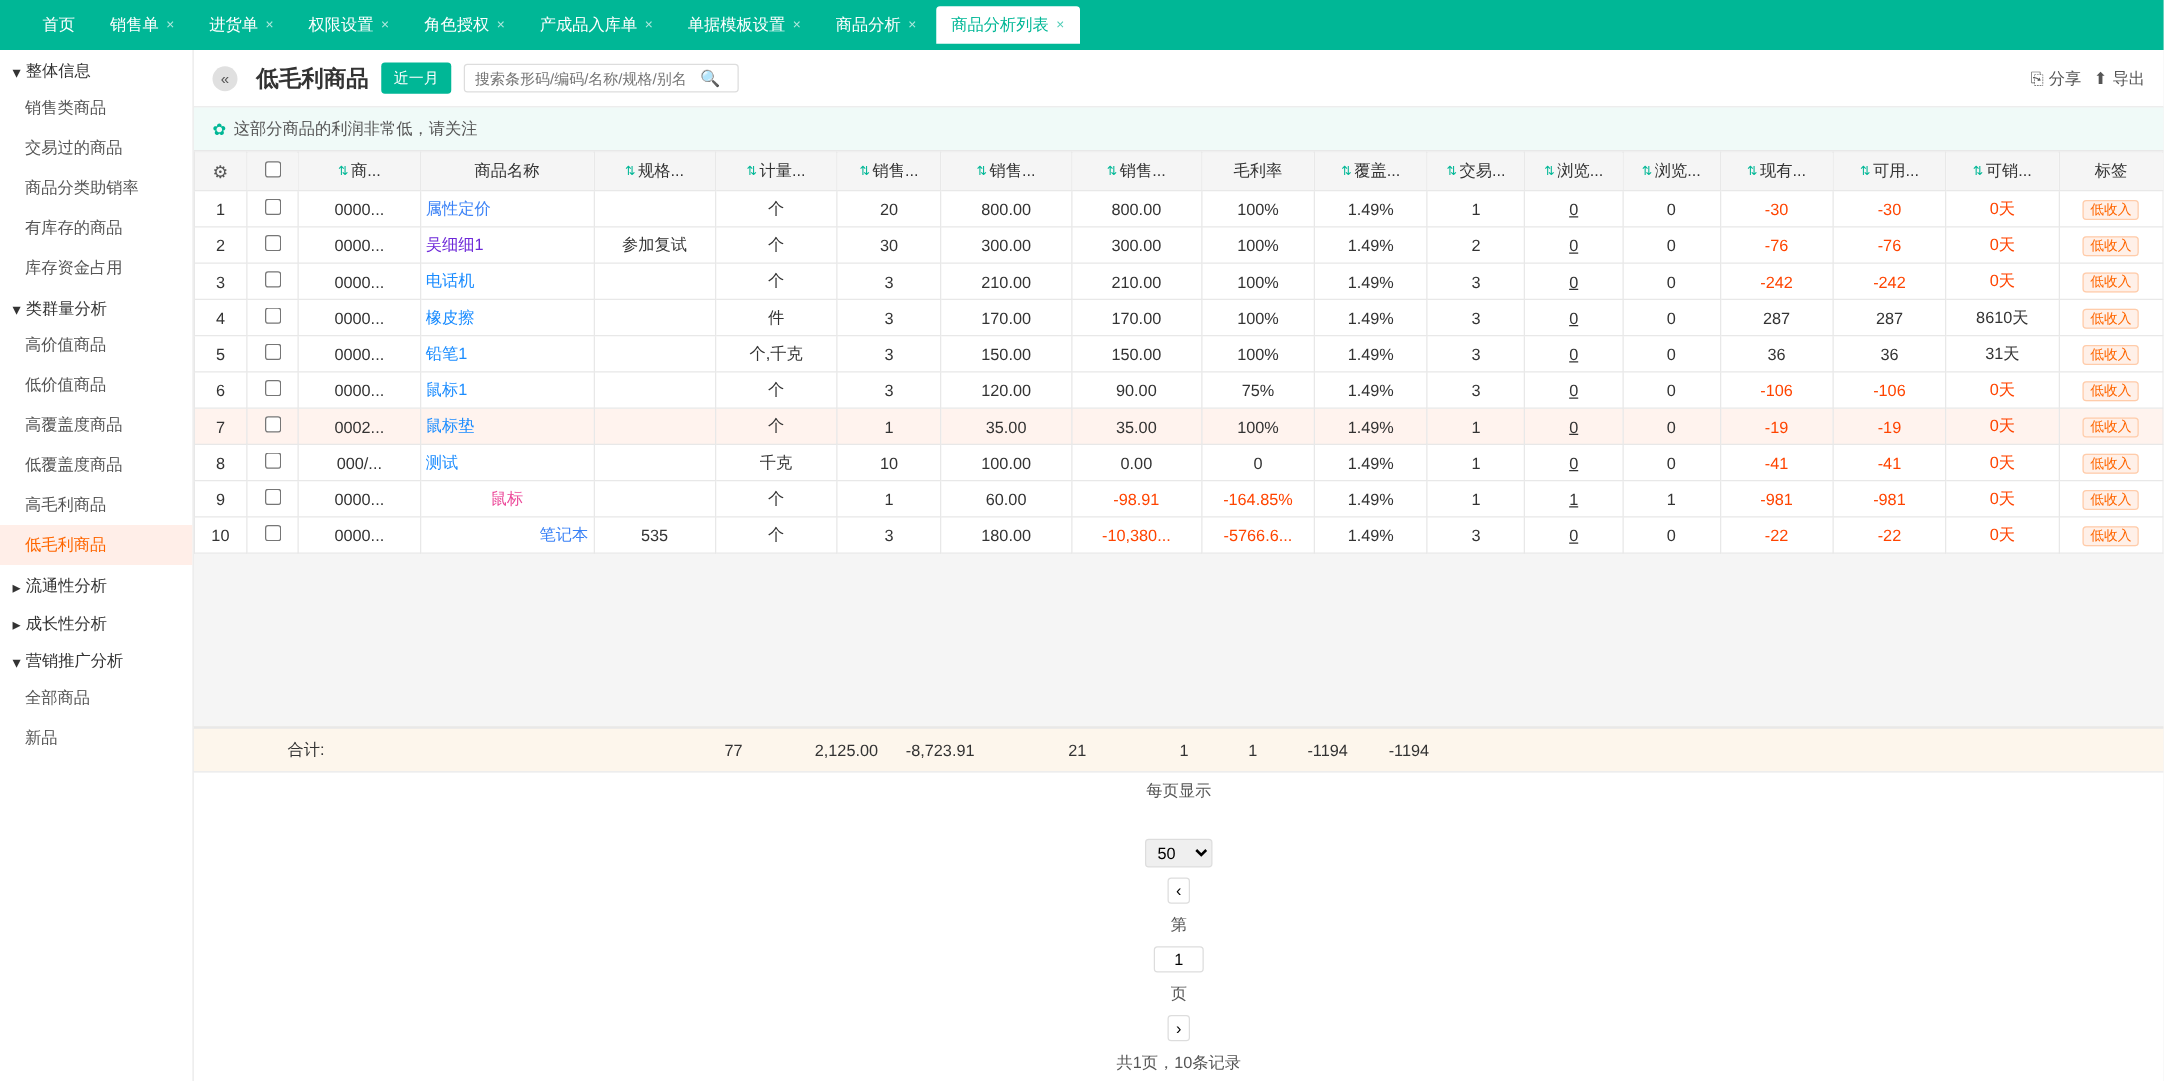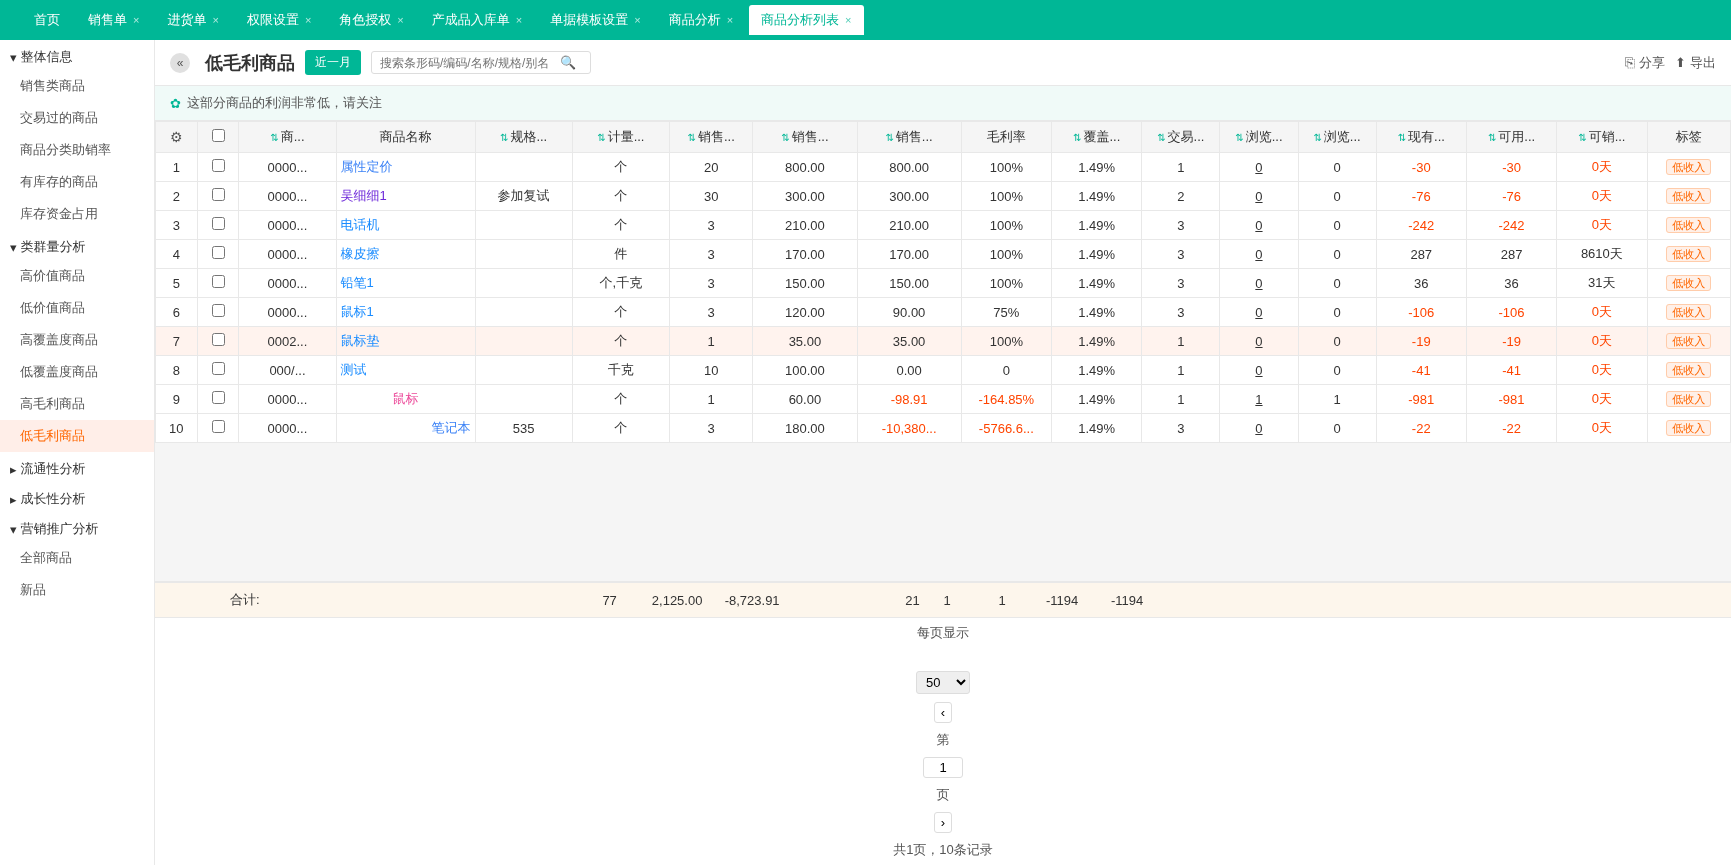--- a/index.html
+++ b/index.html
@@ -613,25 +613,25 @@
     </div>
 
     <div class="footer-total">
       <span style="width:30px;"></span>
       <span style="width:30px;"></span>
       <span style="font-weight:normal;padding-right:10px;">合计:</span>
       <span style="width:70px;"></span>
       <span style="width:100px;"></span>
       <span style="width:70px;"></span>
       <span style="width:70px;"></span>
-      <span style="width:60px; text-align:center; display:inline-block;">77</span>
+      <span style="width:60px; display:inline-block;">77</span>
       <span style="width:75px; text-align:center; display:inline-block;">2,125.00</span>
       <span style="width:75px; text-align:center; display:inline-block;">-8,723.91</span>
       <span style="width:65px;"></span>
-      <span style="width:65px; text-align:right; display:inline-block;">21</span>
+      <span style="width:65px; text-align:left; display:inline-block;">21</span>
       <span style="width:55px; text-align:center; display:inline-block;">1</span>
       <span style="width:55px; text-align:center; display:inline-block;">1</span>
       <span style="width:65px; text-align:center; display:inline-block;">-1194</span>
       <span style="width:65px; text-align:center; display:inline-block;">-1194</span>
       <span style="width:60px;"></span>
     </div>
 
     <div class="pagination-bar">
       <span>每页显示</span>
       <select>

